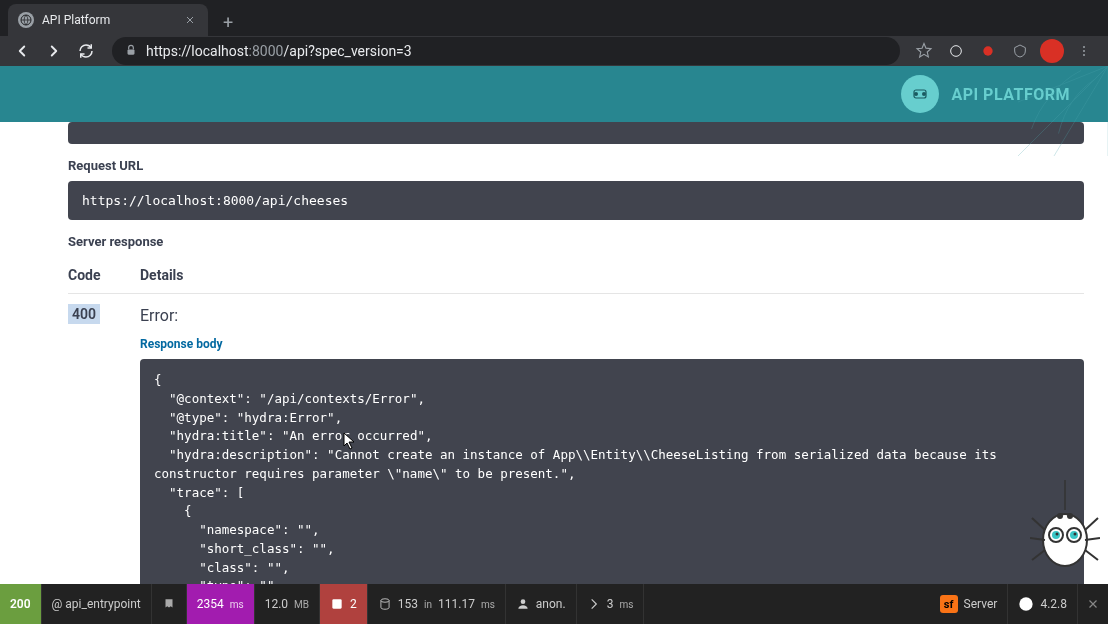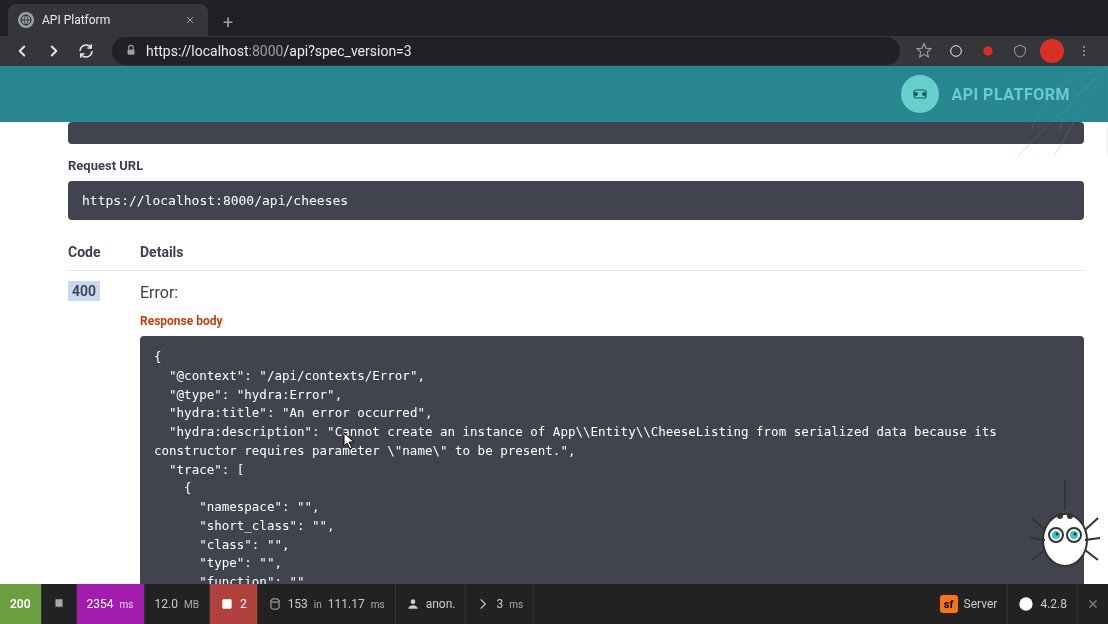--- a/index.html
+++ b/index.html
@@ -158,21 +158,21 @@
     .response-row { display: flex; padding-top: 12px; }
     .code-val {
       width: 72px;
       font-size: 14px;
       color: #3b4151;
       font-weight: 600;
     }
     .code-val span { background: #c7d9ee; padding: 2px 4px; }
     .details-col { flex: 1; }
     .error-title { font-size: 16px; color: #3b4151; margin-bottom: 12px; }
-    .body-label { font-size: 12px; font-weight: 700; color: #c2410c; margin-bottom: 8px; }
+    .body-label { font-size: 12px; font-weight: 700; color: #0369a1; margin-bottom: 8px; }
     
     .response-body {
       background: #41444e;
       border-radius: 4px;
       padding: 12px 14px;
       color: #fff;
       font-family: ui-monospace, Menlo, Consolas, monospace;
       font-size: 12.5px;
       line-height: 1.5;
       white-space: pre-wrap;
@@ -328,20 +328,21 @@
     <span class="logo-text">API PLATFORM</span>
   </div>
 </div>
 
 <div class="content">
   <div class="dark-box tall"></div>
 
   <div class="label">Request URL</div>
   <div class="dark-box">https://localhost:8000/api/cheeses</div>
 
+  <div class="label">Server response</div>
 
   <div class="section-row">
     <div class="col-code">Code</div>
     <div class="col-details">Details</div>
   </div>
 
   <div class="response-row">
     <div class="code-val"><span>400</span></div>
     <div class="details-col">
       <div class="error-title">Error:</div>
@@ -381,20 +382,21 @@
   <circle cx="30" cy="36" r="3" fill="#333"></circle>
   <circle cx="40" cy="36" r="3" fill="#333"></circle>
 </svg>
 
 <svg class="cursor" width="14" height="18" viewBox="0 0 14 18">
   <path d="M1 1 L1 14 L4 11 L7 17 L9 16 L6 10 L11 10 Z" fill="#fff" stroke="#000" stroke-width="1"></path>
 </svg>
 
 <div class="debug-bar">
   <div class="debug-item debug-status">200</div>
+  <div class="debug-item">@ api_entrypoint</div>
   <div class="debug-item">
     <svg viewBox="0 0 24 24" width="14" height="14">
         <path d="M6 4h12v14l-3-2-3 2-3-2-3 2z" fill="#aaa"></path>
       </svg>
   </div>
   <div class="debug-item debug-time">
     <span>2354</span> 
       <span class="unit">ms</span>
   </div>
   <div class="debug-item">

